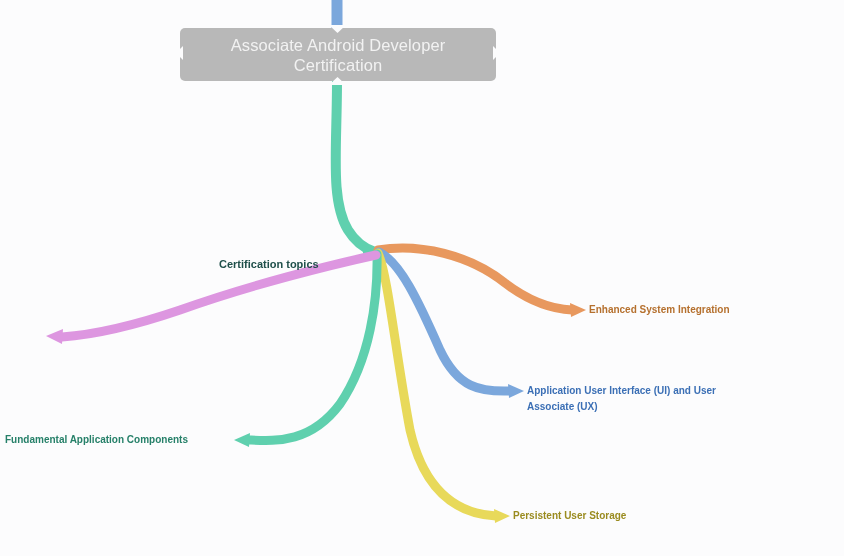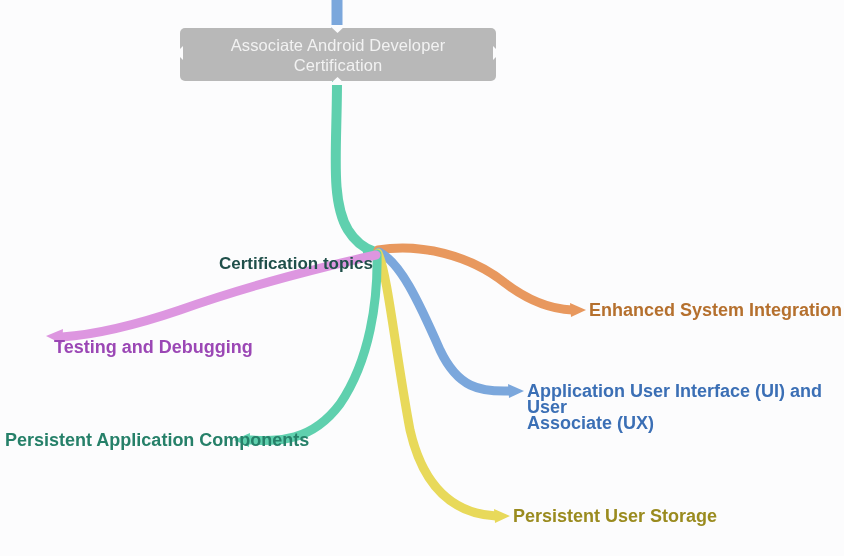--- a/index.html
+++ b/index.html
@@ -72,27 +72,27 @@
   }
   .notch-bottom {
     left: 329px;
     top: 77px;
     width: 17px;
     height: 8px;
     clip-path: polygon(50% 0, 100% 100%, 0 100%);
   }
   .branch-label {
     position: absolute;
-    font-size: 18px;
+    font-size: 10px;
     font-weight: bold;
     line-height: 16px;
     white-space: pre-line;
     z-index: 3;
   }
-  .lbl-center     { left: 219px; top: 256px; color: #1f4f4a; font-size: 17px; }
+  .lbl-center     { left: 219px; top: 256px; color: #1f4f4a; font-size: 11px; }
   .lbl-orange     { left: 589px; top: 302px; color: #b5702e; }
   .lbl-blue       { left: 527px; top: 383px; color: #3b6fb5; }
   .lbl-yellow     { left: 513px; top: 508px; color: #9a8b1f; }
   .lbl-teal       { left: 5px;   top: 432px; color: #268069; }
   .lbl-purple     { left: 54px;  top: 339px; color: #9b47b5; }
 </style>
 </head>
 <body>
 
 <div id="canvas">
@@ -129,16 +129,15 @@
   <div class="notch notch-right"></div>
   <div class="notch notch-top"></div>
   <div class="notch notch-bottom"></div>
 
   <div class="branch-label lbl-center">Certification topics</div>
 
   <div class="branch-label lbl-orange">Enhanced System Integration</div>
   <div class="branch-label lbl-blue">Application User Interface (UI) and User
 Associate (UX)</div>
   <div class="branch-label lbl-yellow">Persistent User Storage</div>
-  <div class="branch-label lbl-teal">Persistent Application Components</div>
-  <div class="branch-label lbl-purple">Testing and Debugging</div>
+  <div class="branch-label lbl-teal">Fundamental Application Components</div>
 
 </div>
 
 </body></html>

